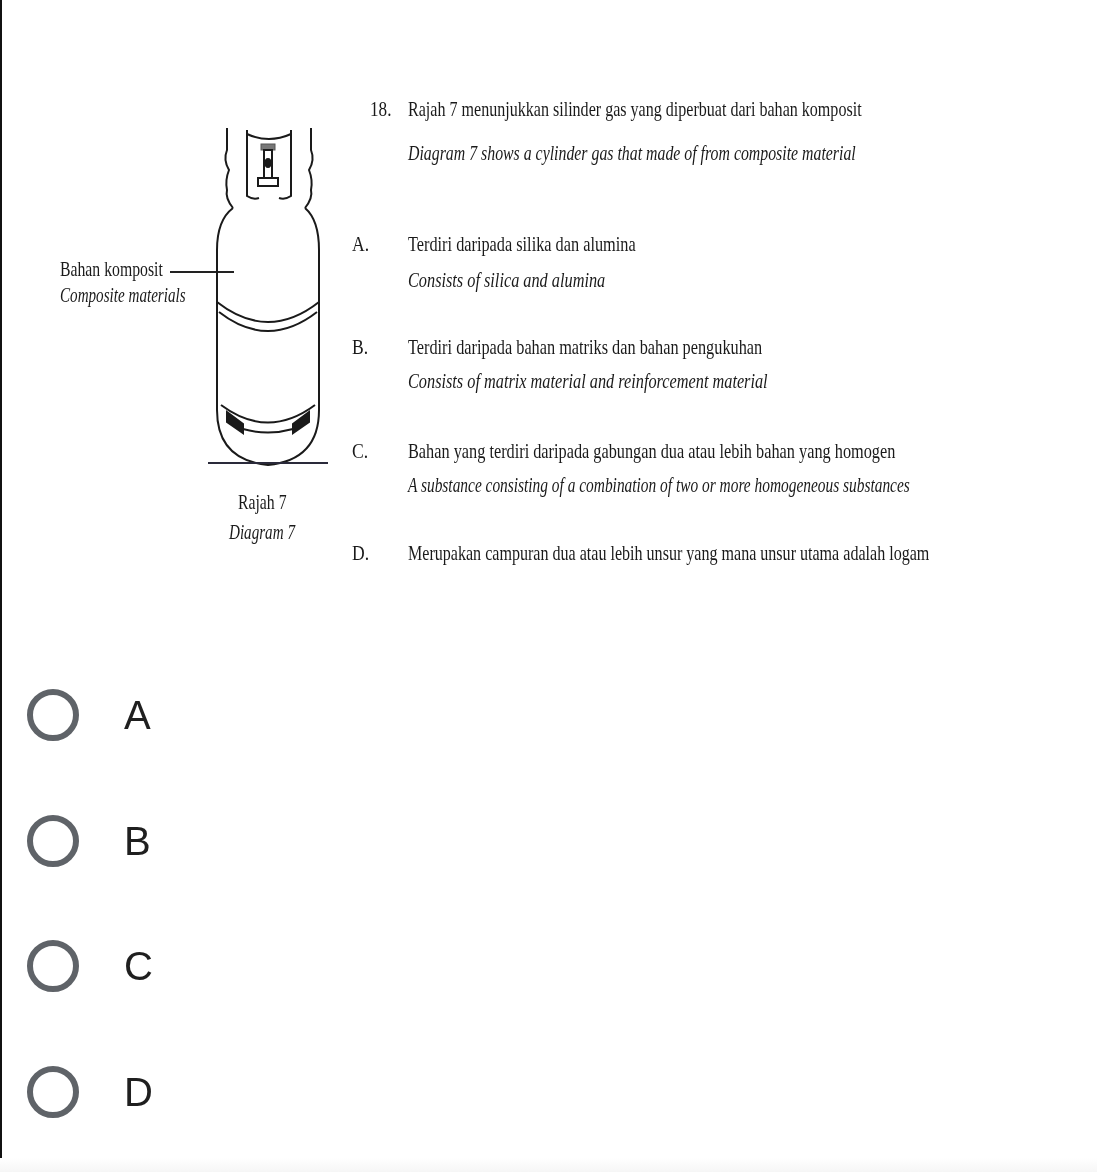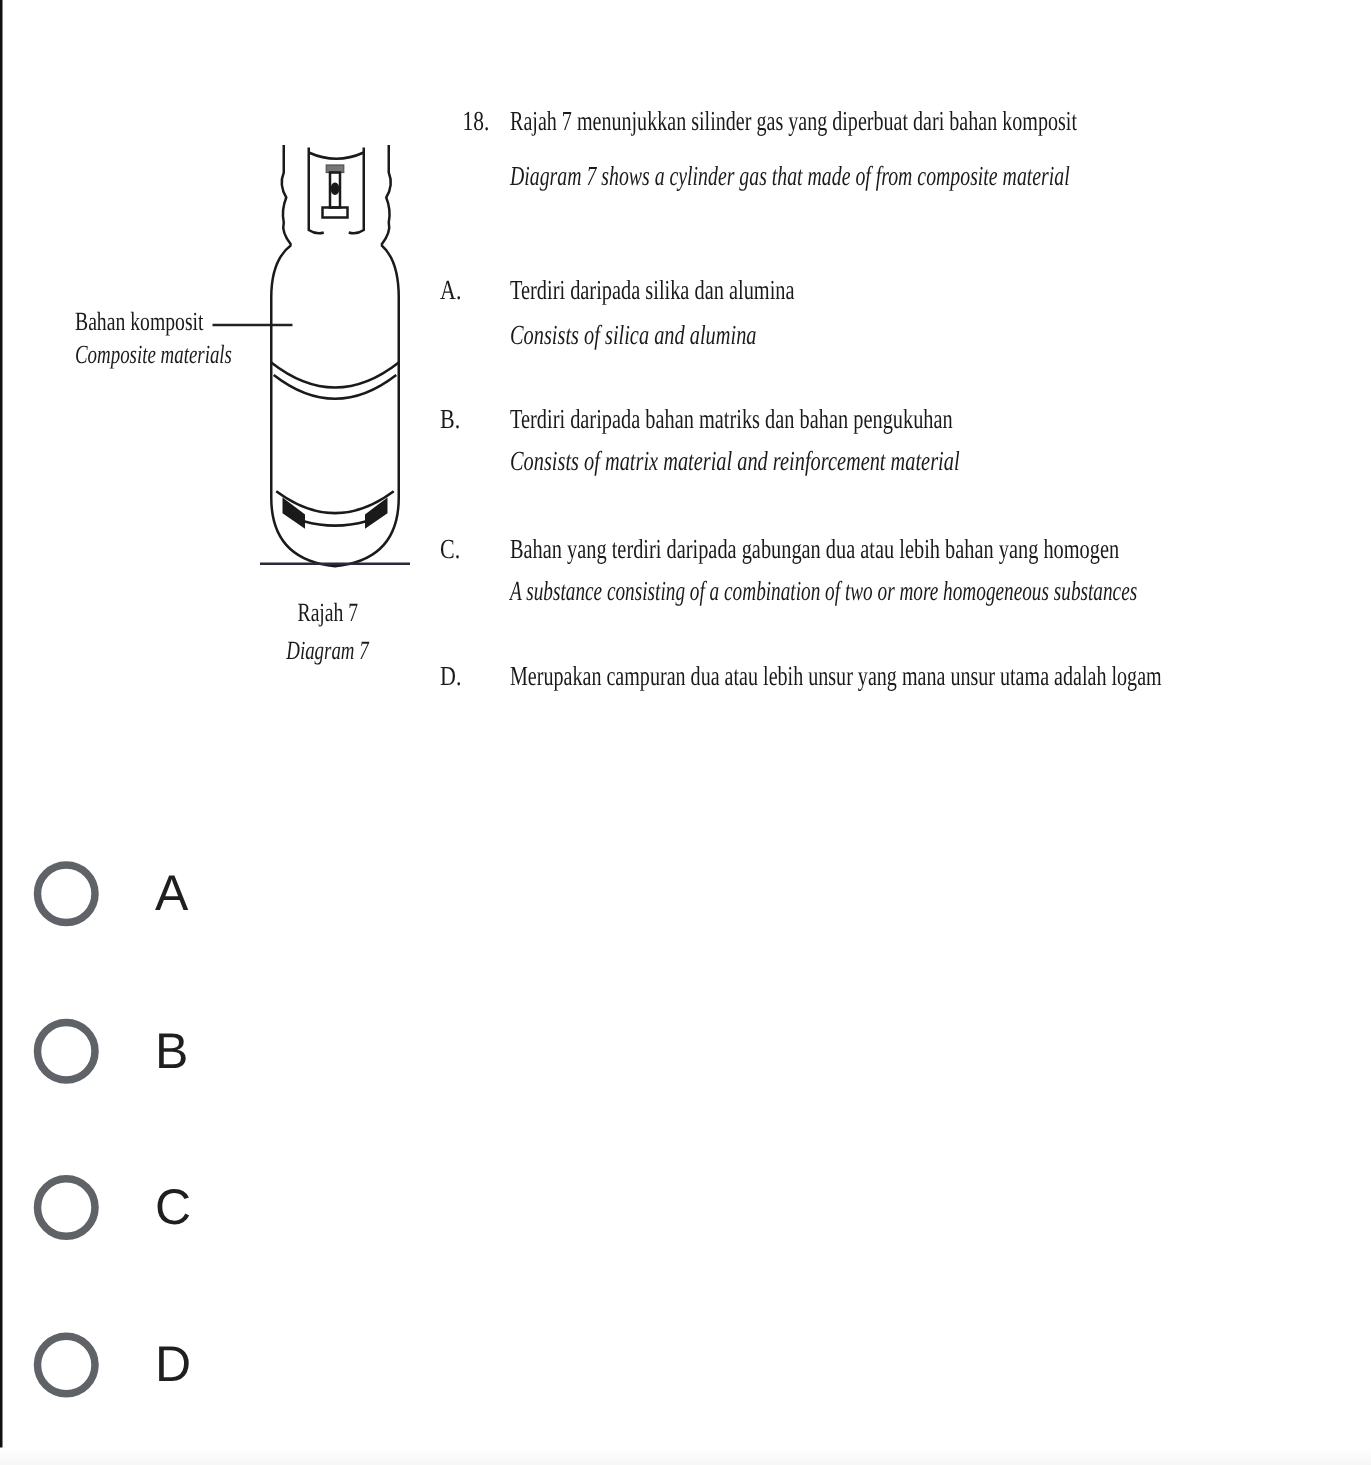--- a/index.html
+++ b/index.html
@@ -23,21 +23,21 @@
     }
     .bottom-fade {
       position: absolute;
       left: 0; right: 0; bottom: 0;
       height: 14px;
       background: linear-gradient(#ffffff, #f6f6f6);
     }
     
     .question-image {
       position: absolute;
-      left: 0; top: 0;
+      left: 0; top: 12px;
       width: 1097px; height: 600px;
     }
     .q-text {
       position: absolute;
       white-space: nowrap;
       transform-origin: left top;
     }
     .q-num {
       position: absolute;
       left: 370px; top: 84px;

